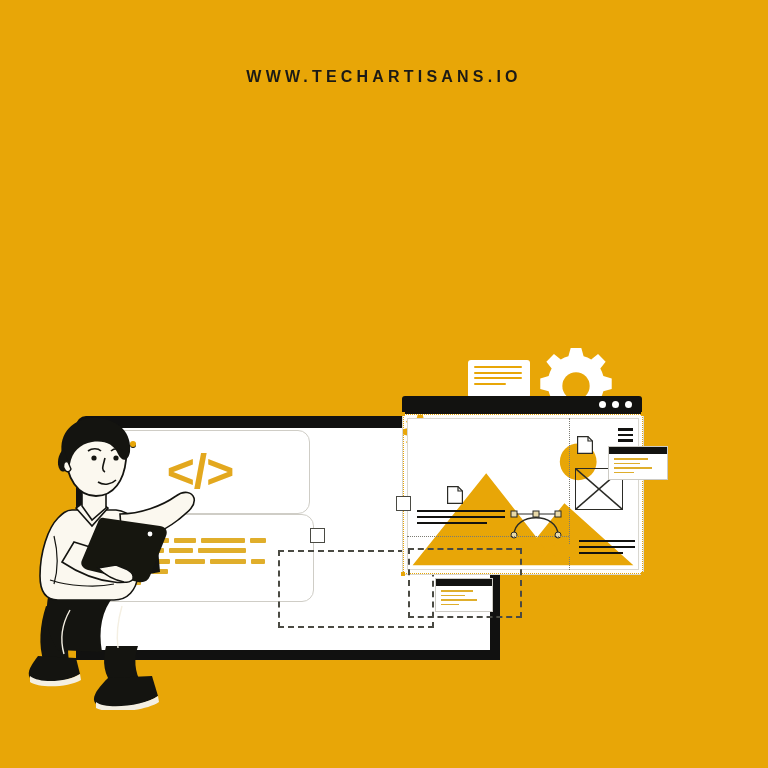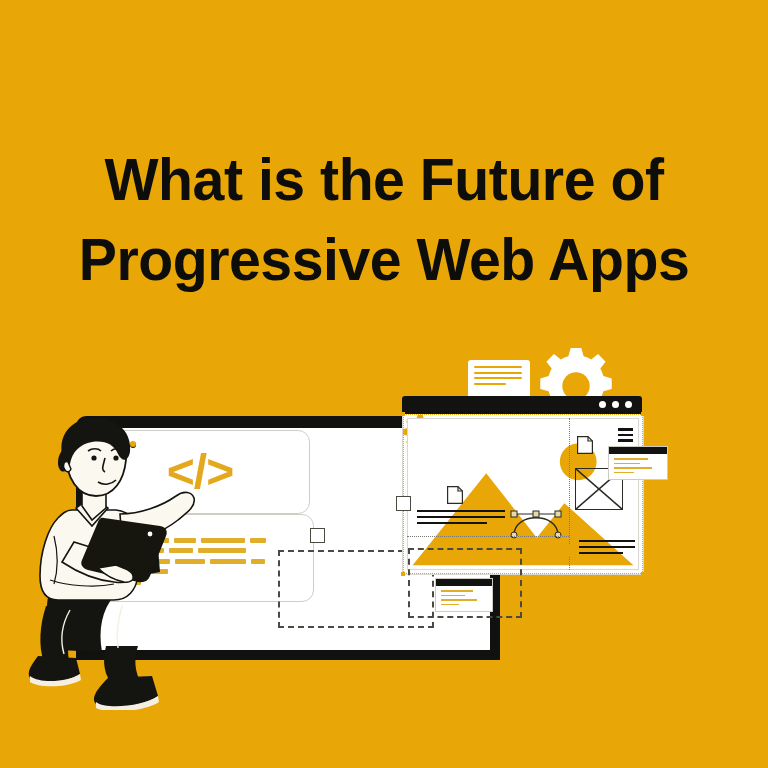--- a/index.html
+++ b/index.html
@@ -194,25 +194,22 @@
   }
 
   
   .person { left: 10px; top: 80px; width: 220px; height: 300px; }
 </style>
 </head>
 <body>
 
 <div class="poster">
 
-
-  <div class="headline">
-    <span class="line">What is the Future of</span>
-    <span class="line">Progressive Web Apps</span>
-  </div>
+  <div class="site-url">WWW.TECHARTISANS.IO</div>
+
 
   <div class="illustration">
 
     <svg class="big-gear" viewBox="0 0 100 100">
       <path fill="#ffffff" d="M50 0 l7 0 3 11 a39 39 0 0 1 10 4 l9-7 10 10 -7 9 a39 39 0 0 1 4 10 l11 3 0 14 -11 3 a39 39 0 0 1 -4 10 l7 9 -10 10 -9-7 a39 39 0 0 1 -10 4 l-3 11 -14 0 -3-11 a39 39 0 0 1 -10-4 l-9 7 -10-10 7-9 a39 39 0 0 1 -4-10 l-11-3 0-14 11-3 a39 39 0 0 1 4-10 l-7-9 10-10 9 7 a39 39 0 0 1 10-4 l3-11 z"></path>
       <circle cx="50" cy="50" r="18" fill="#e8a607"></circle>
     </svg>
 
     <div class="speech-bubble">
       <div class="sb-lines">

